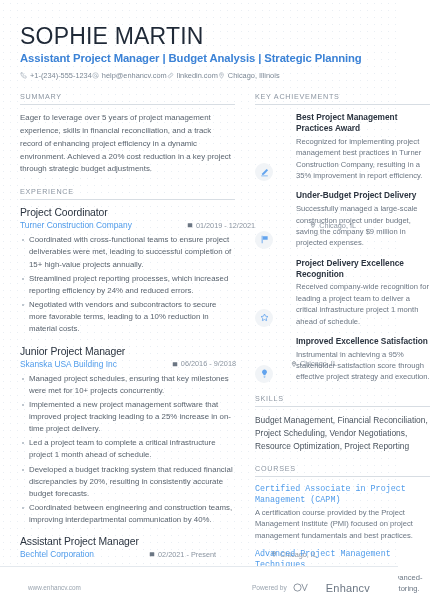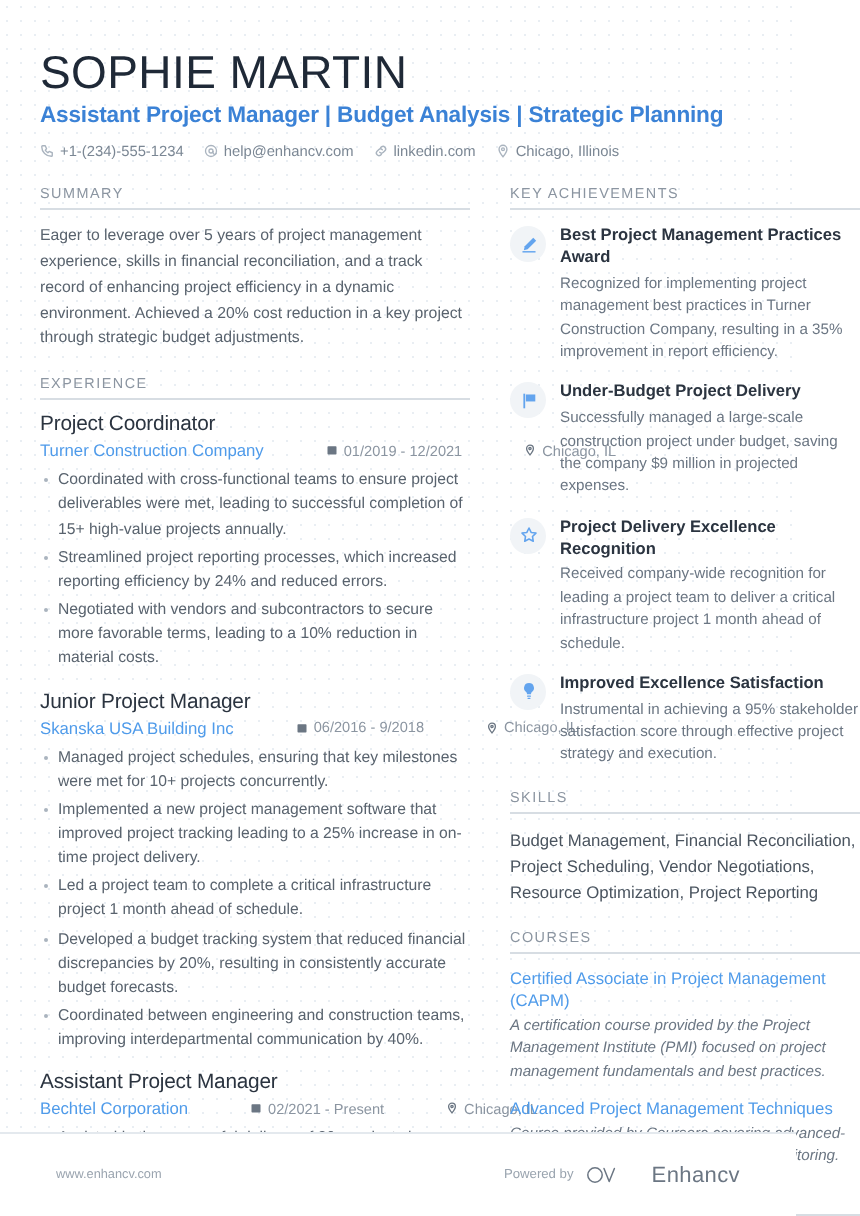--- a/index.html
+++ b/index.html
@@ -30,21 +30,21 @@
     margin-top: 3px;
     font-size: 11.3px;
     font-weight: 700;
     color: #3b82d6;
     letter-spacing: -0.1px;
   }
   .contacts {
     margin-top: 7px;
     display: flex;
     align-items: flex-end;
-    gap: 10px;
+    gap: 0;
     flex-wrap: nowrap;
   }
   .contact {
     display: flex; align-items: center; gap: 3px;
     font-size: 7.4px; color: #7b8794; white-space: nowrap;
   }
   .contact .ci { width: 7px; height: 7px; flex: 0 0 7px; color: #aab4bf; }
   .contact .ci svg { display: block; width: 7px; height: 7px; }
 
   
@@ -67,21 +67,21 @@
     font-size: 7.9px; line-height: 1.62; color: #59636e;
   }
 
   
   .job { margin-bottom: 10px; }
   .job-title {
     font-size: 10.4px; color: #2b3440; font-weight: 400;
     margin-bottom: 2px; letter-spacing: -0.1px;
   }
   .job-meta {
-    display: flex; align-items: center; gap: 0;
+    display: flex; align-items: center; gap: 24px;
     margin-bottom: 4px; white-space: nowrap;
   }
   .company { font-size: 8.4px; color: #4f9bea; }
   .meta-chip {
     display: flex; align-items: center; gap: 3px;
     font-size: 7.3px; color: #8b95a1; padding-left: 31px;
   }
   .meta-chip .ci { width: 6px; height: 6px; flex: 0 0 6px; color: #6b7683; }
   .meta-chip .ci svg { display:block; width: 6px; height: 6px; }
   ul.bullets { list-style: none; }
@@ -94,35 +94,35 @@
     margin-bottom: 2px;
   }
   ul.bullets li:before {
     content: "";
     position: absolute; left: 2px; top: 5px;
     width: 2px; height: 2px; border-radius: 50%;
     background: #aab4bf;
   }
 
   
-  .ach { display: flex; gap: 7px; margin-bottom: 9px; }
+  .ach { display: flex; gap: 23px; margin-bottom: 9px; align-items: flex-end; }
   .ach-ico {
     flex: 0 0 18px; width: 18px; height: 18px; border-radius: 50%;
     background: #f1f4f7; display: flex; align-items: center; justify-content: center;
     color: #63a4ee; margin-top: 1px;
   }
   .ach-ico svg { width: 9px; height: 9px; display: block; }
   .ach-title { font-size: 8.3px; font-weight: 700; color: #2b3440; line-height: 1.3; margin-bottom: 2px; }
   .ach-desc { font-size: 7.6px; line-height: 1.5; color: #6b7683; }
 
   .skills-text { font-size: 8.4px; line-height: 1.55; color: #4a545f; }
 
   .course { margin-bottom: 8px; }
-  .course-title { font-size: 8.4px; color: #4f9bea; line-height: 1.3; margin-bottom: 1px; }
-  .course-desc { font-size: 7.6px; line-height: 1.5; color: #6b7683; font-style: italic; }
+  .course-title { font-size: 8.4px; color: #4f9bea; line-height: 1.3; margin-bottom: 1px; font-family: Liberation Mono, monospace; }
+  .course-desc { font-size: 7.6px; line-height: 1.5; color: #6b7683; }
 
   
   .footer {
     position: absolute; left: 0; right: 0; bottom: 0;
     height: 42px;
     border-top: 1px solid #e4e9ee;
     display: flex; align-items: center; justify-content: space-between;
     padding: 0 28px;
     background: #ffffff;
   }

